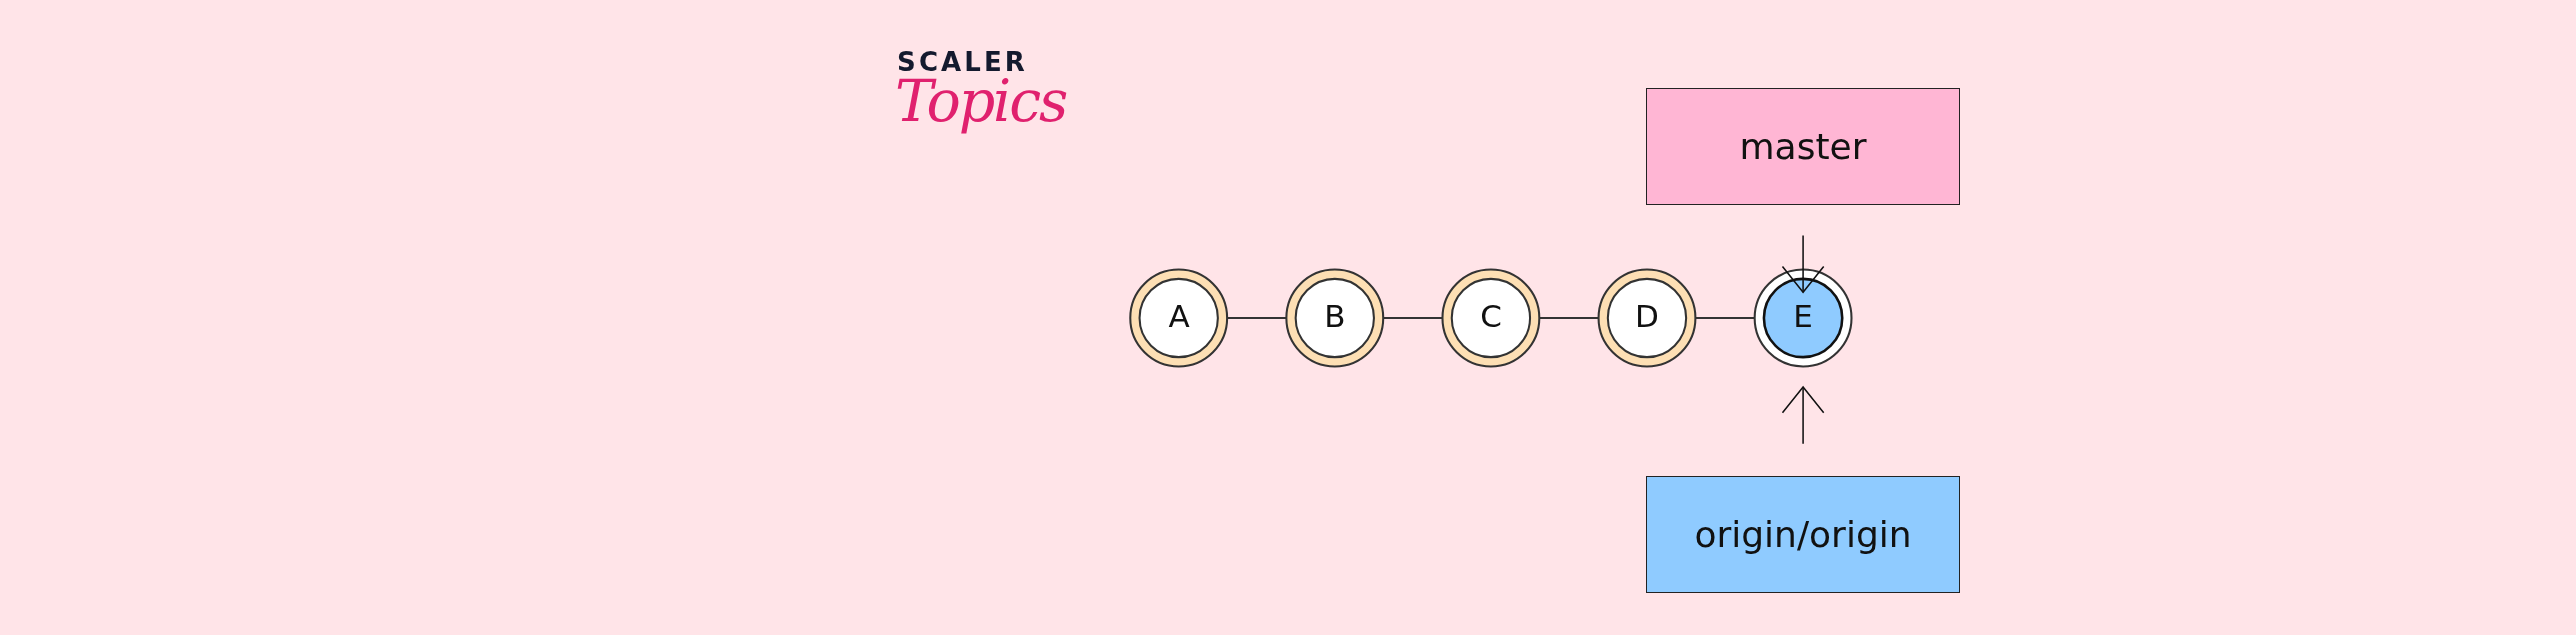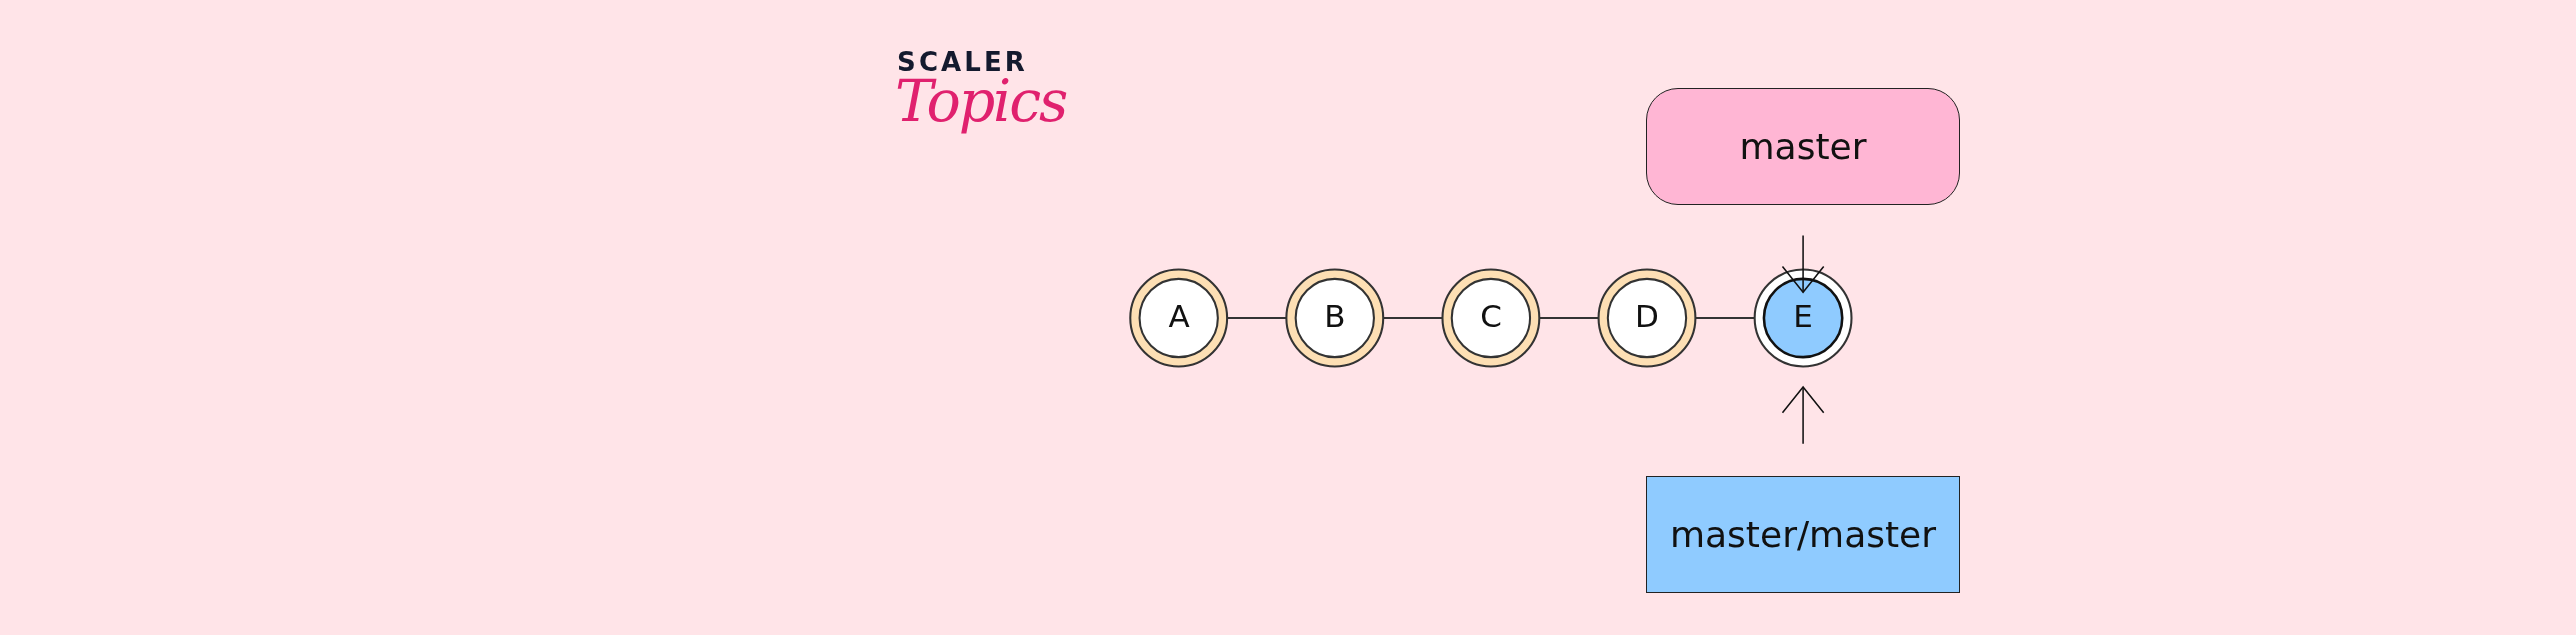--- a/index.html
+++ b/index.html
@@ -20,21 +20,21 @@
       position: absolute; left: 0; top: 26px; width: 121px; text-align: center;
       font-family: "DejaVu Serif", serif; font-style: italic; font-size: 57px;
       color: #e0216e; line-height: 1; letter-spacing: -2.1px;
     }
     svg.diagram { position: absolute; left: 0; top: 0; }
     .box {
       position: absolute; box-sizing: border-box; border: 1.5px solid #222;
       display: flex; align-items: center; justify-content: center;
       font-family: "DejaVu Sans", sans-serif; font-size: 36px; color: #111;
     }
-    .box.master { left: 1646px; top: 88px; width: 314px; height: 117px; border-radius: 32px; }
+    .box.master { left: 1646px; top: 88px; width: 314px; height: 117px; }
     .box.origin { left: 1646px; top: 476px; width: 314px; height: 117px; }
     .node-label {
       position: absolute; width: 82px; height: 41px; margin-left: -41px; margin-top: -21.6px;
       text-align: center; line-height: 41px;
       font-family: "DejaVu Sans", sans-serif; font-size: 31px; color: #111;
     }
   </style>
 </head>
 <body>
 
@@ -61,21 +61,21 @@
     <line x1="3500" y1="457" x2="3500" y2="567" stroke="#111" stroke-width="3"></line>
     <polyline points="3460,517 3500,567 3540,517" fill="none" stroke="#111" stroke-width="3"></polyline>
     <line x1="3500" y1="751" x2="3500" y2="861" stroke="#111" stroke-width="3"></line>
     <polyline points="3460,801 3500,751 3540,801" fill="none" stroke="#111" stroke-width="3"></polyline>
   </svg>
 
 <div class="box master" id="box-master" style="background: rgb(255, 182, 212);">
   <span>master</span>
 </div>
 <div class="box origin" id="box-origin" style="background: rgb(143, 203, 255);">
-  <span>master/master</span>
+  <span>origin/origin</span>
 </div>
 
 <div id="labels">
     <div class="node-label" style="left: 1179px; top: 318px;">A</div>
     <div class="node-label" style="left: 1335px; top: 318px;">B</div>
     <div class="node-label" style="left: 1491px; top: 318px;">C</div>
     <div class="node-label" style="left: 1647px; top: 318px;">D</div>
     <div class="node-label" style="left: 1803px; top: 318px;">E</div>
   </div>
 

